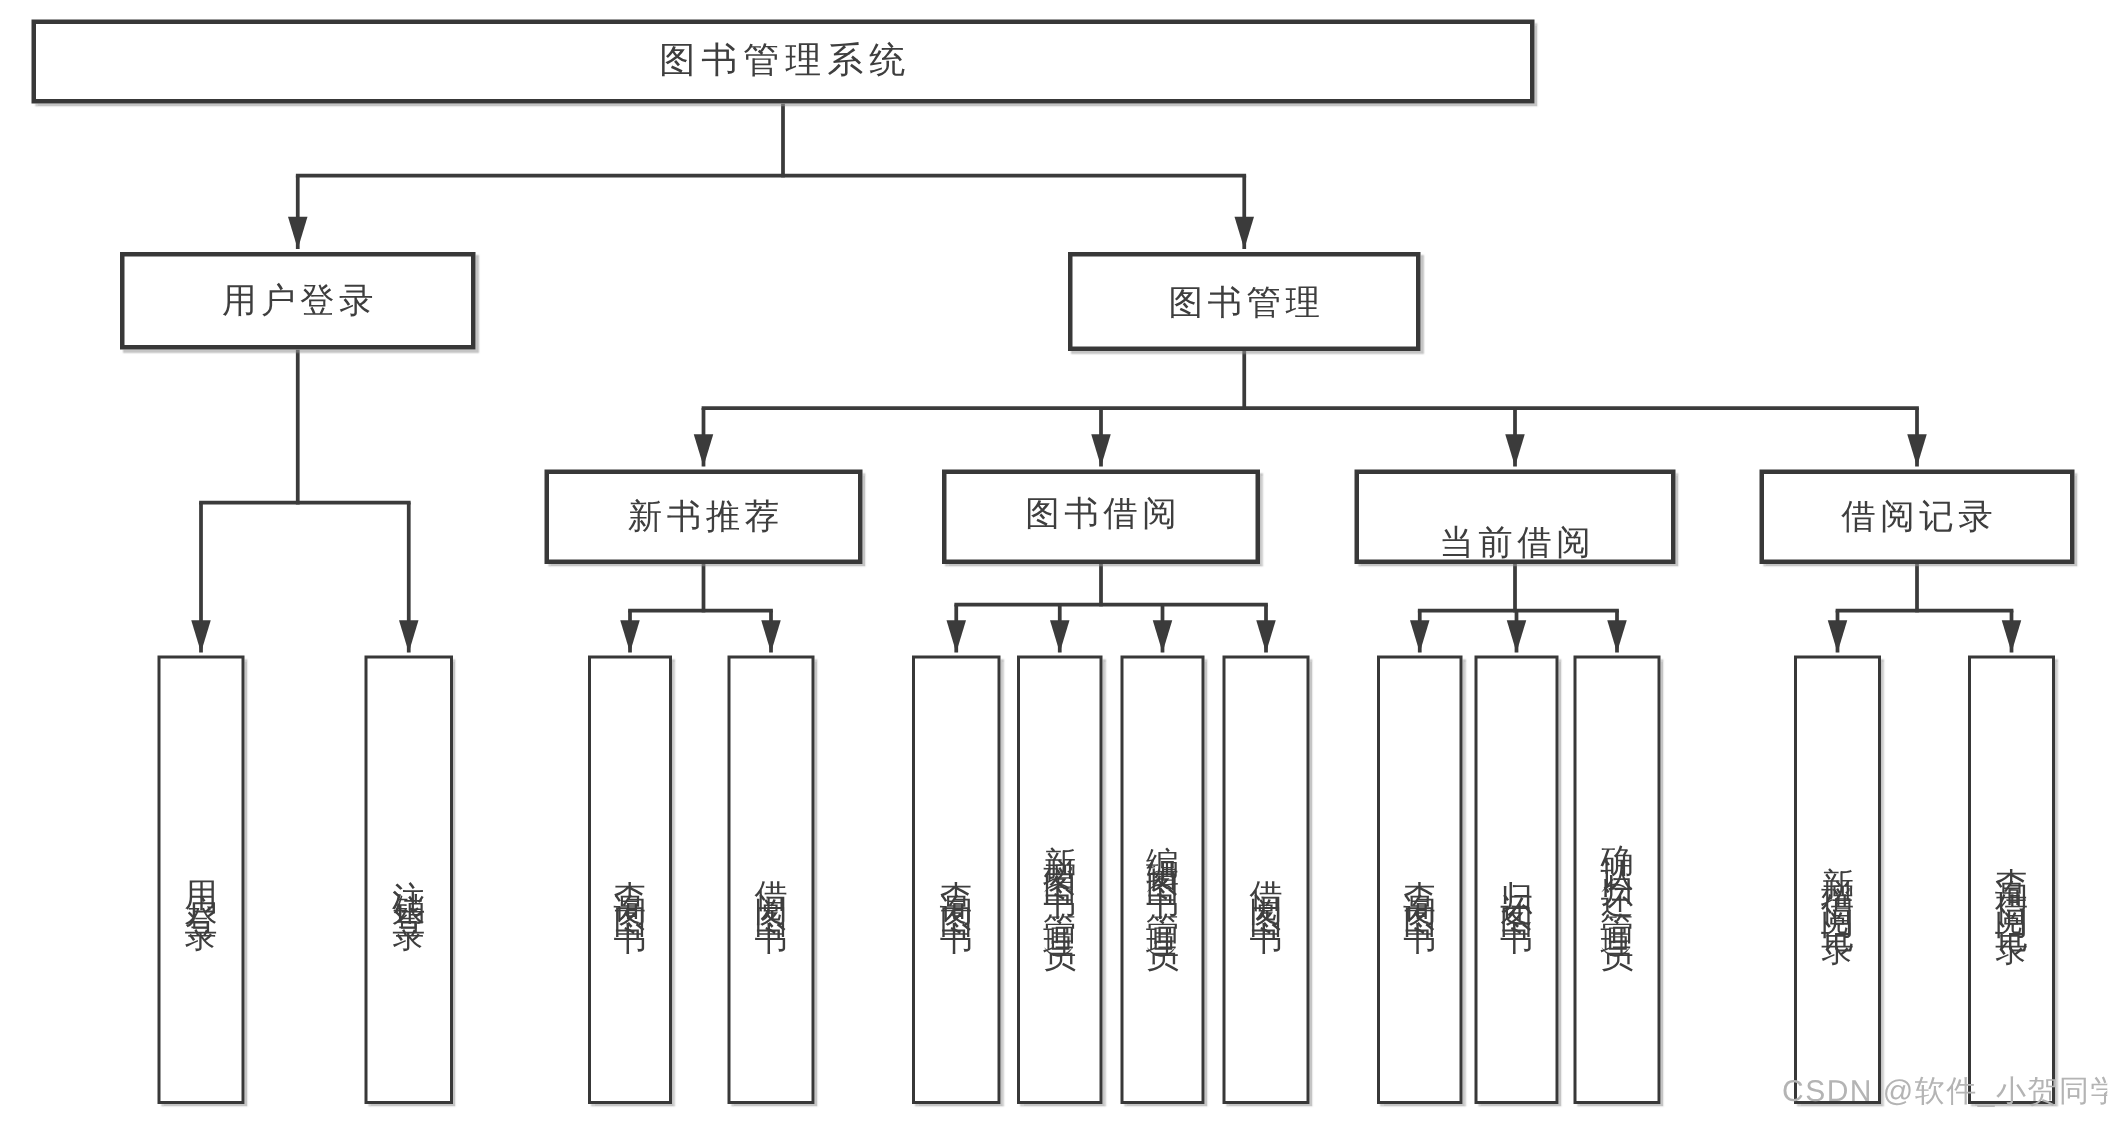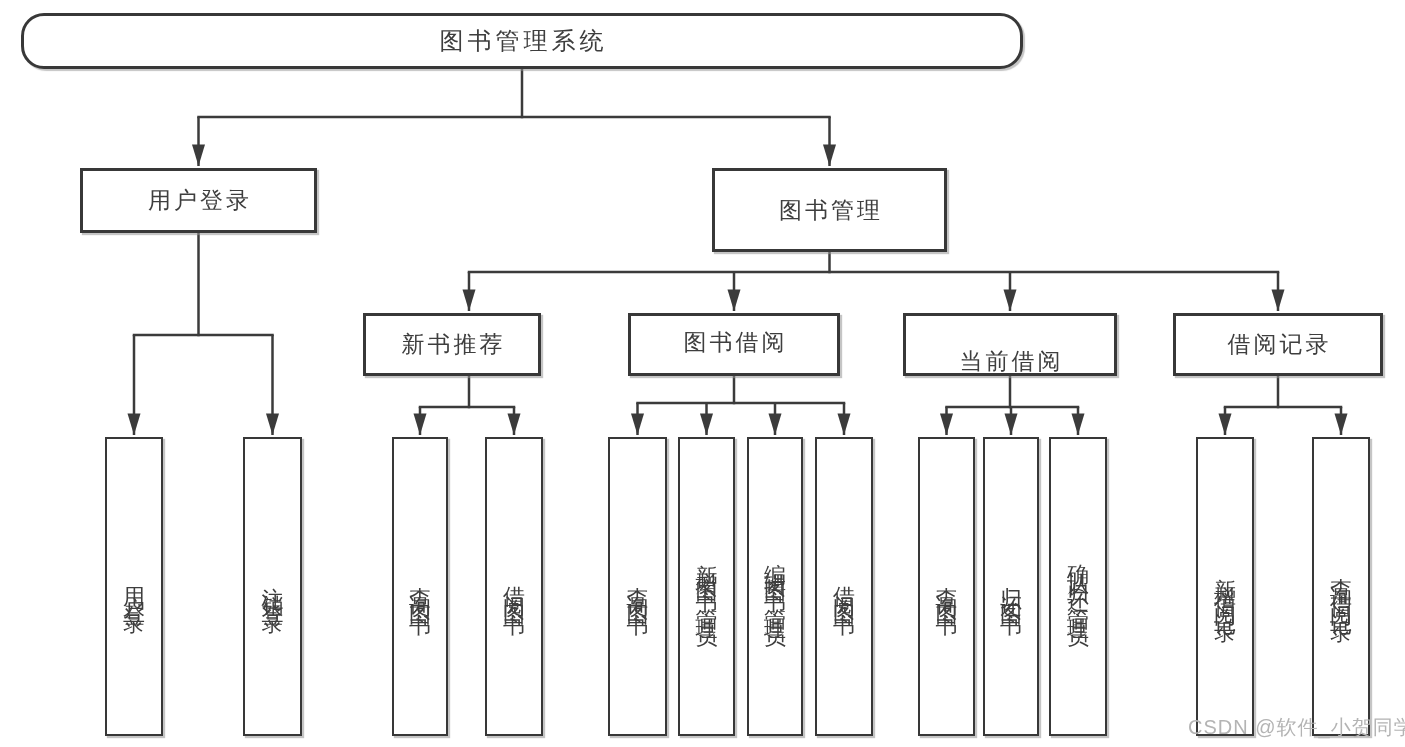--- a/index.html
+++ b/index.html
@@ -29,26 +29,26 @@
   .leaf{border-width:2.5px;}
   .vlbl{
     writing-mode:vertical-rl;
     text-orientation:mixed;
     font-size:22px;
     letter-spacing:9px;
     line-height:1;
     white-space:nowrap;
   }
   
-  #n-root{left:21px;top:13px;width:1002px;height:56px;border-radius:23px;}
+  #n-root{left:21px;top:13px;width:1002px;height:56px;}
   
   #n-user-login{left:80px;top:168px;width:237px;height:65px;}
-  #n-book-mgmt{left:712px;top:168px;width:235px;height:84px;}
-  
-  #n-new-book{left:363px;top:313px;width:178px;height:63px;}
+  #n-book-mgmt{left:712px;top:168px;width:235px;height:66px;}
+  
+  #n-new-book{left:363px;top:313px;width:212px;height:63px;}
   #n-book-borrow{left:628px;top:313px;width:212px;height:63px;font-family:Liberation Mono, monospace;}
   #n-current-borrow{left:903px;top:313px;width:214px;height:63px;align-items:flex-end;}
   #n-borrow-records{left:1173px;top:313px;width:210px;height:63px;}
   
   .leaf{top:437px;height:299px;}
   #l-login{left:105px;width:58px;}
   #l-logout{left:243px;width:59px;}
   #l-nb-query{left:392px;width:56px;}
   #l-nb-borrow{left:485px;width:58px;}
   #l-bb-query{left:608px;width:59px;}

